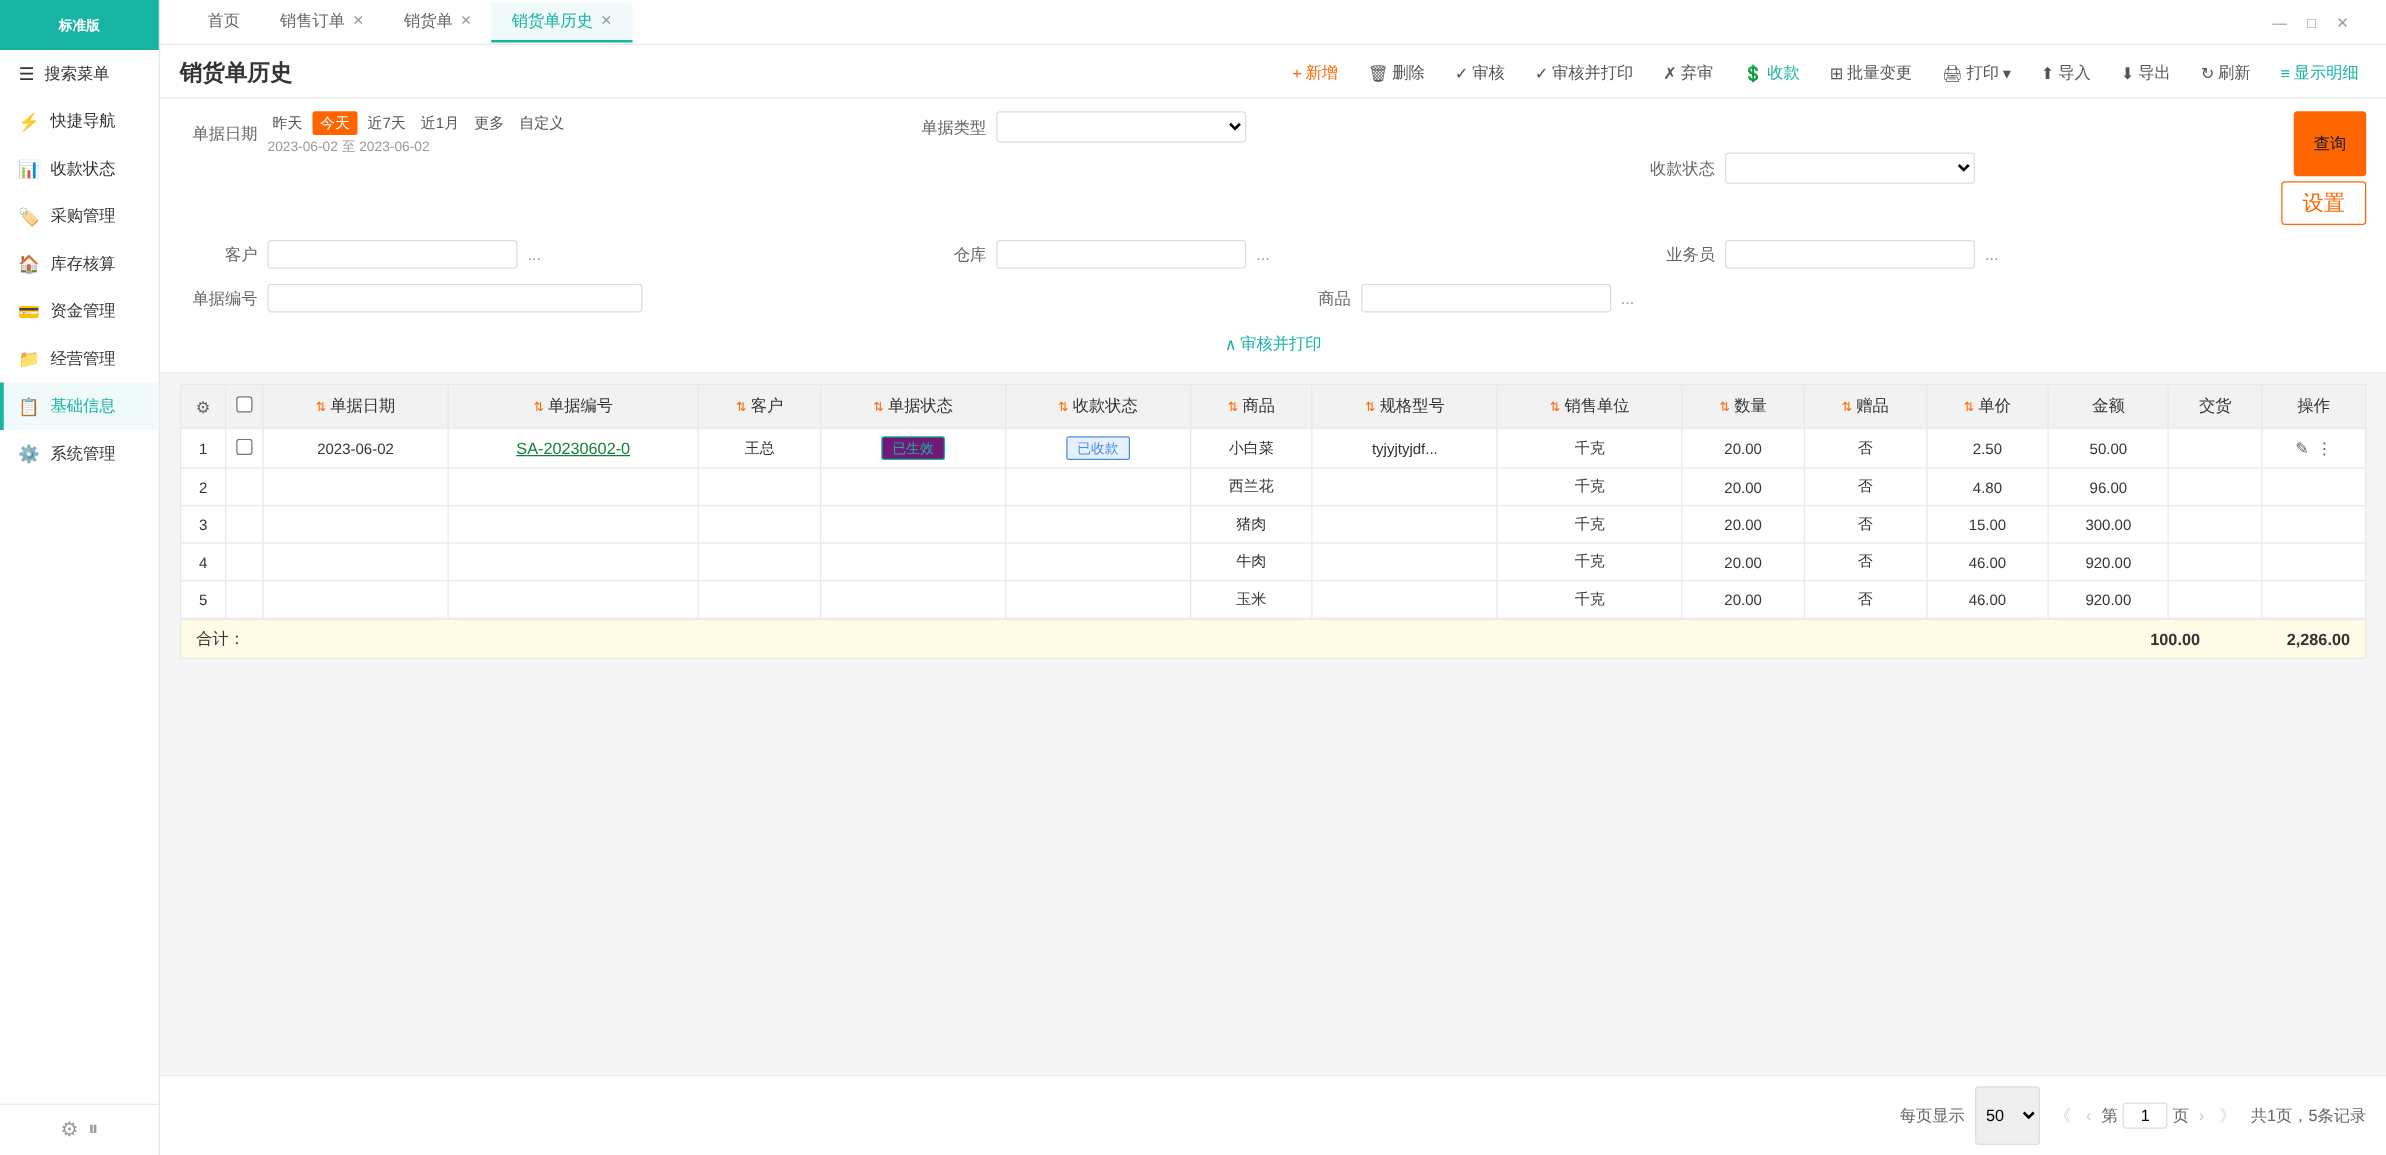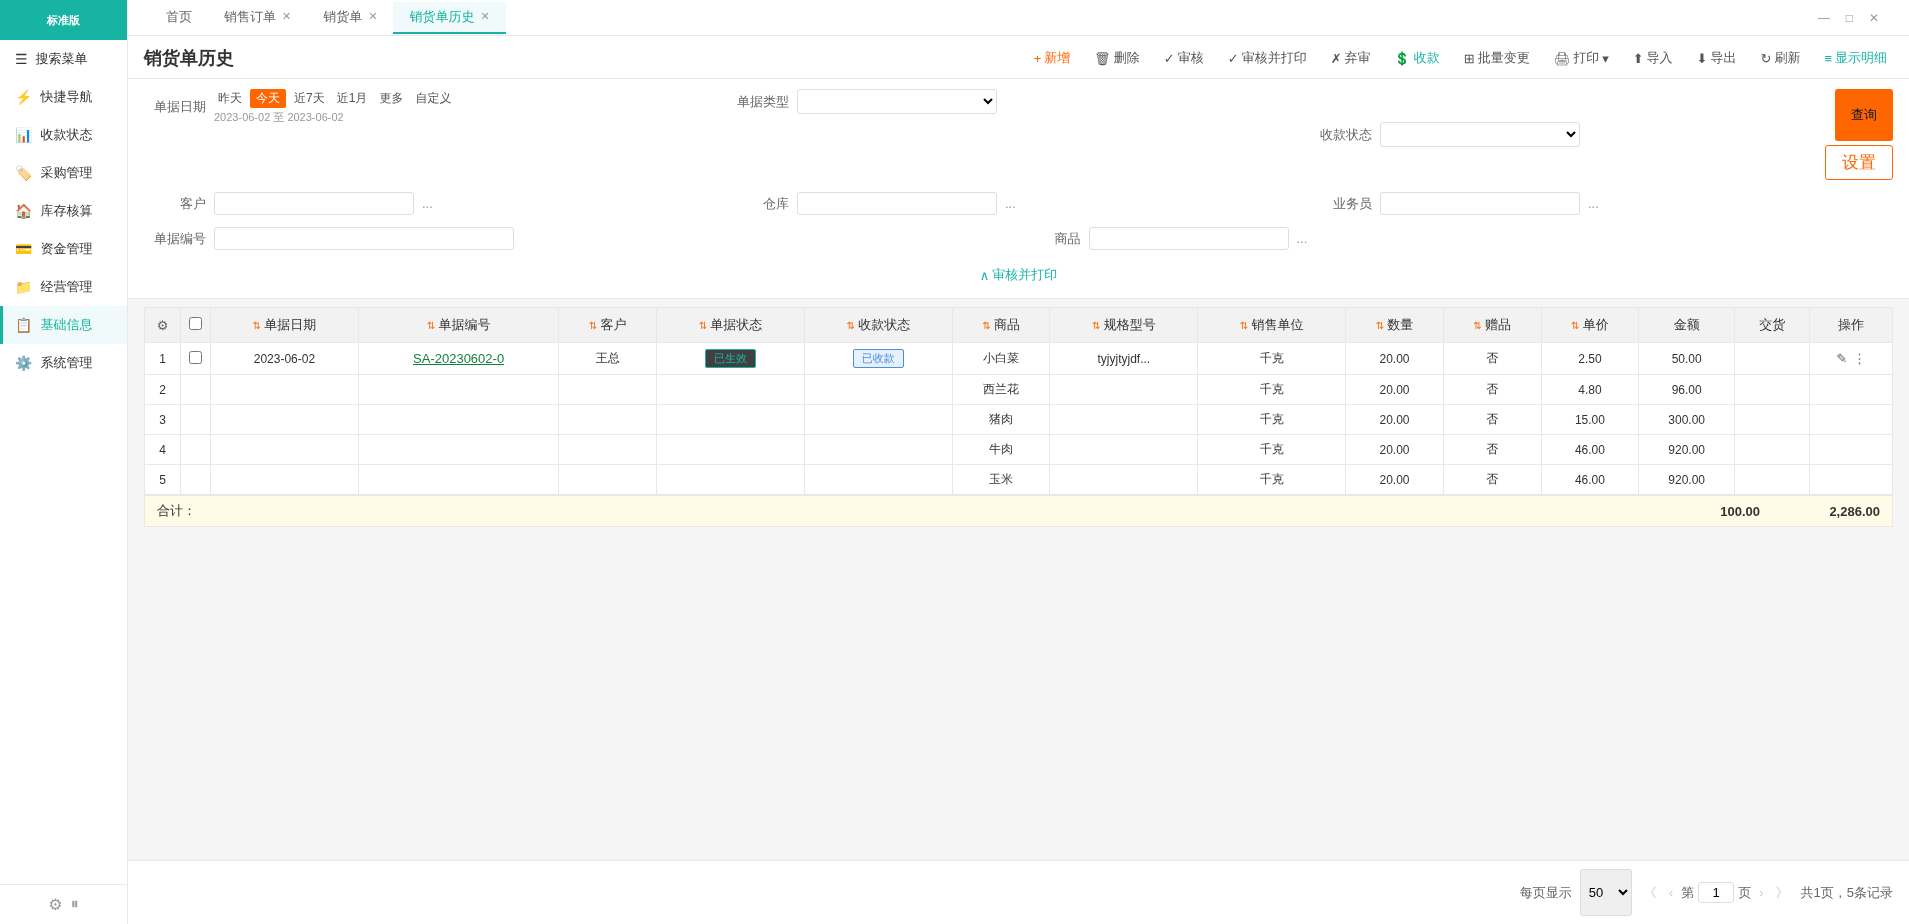--- a/index.html
+++ b/index.html
@@ -53,21 +53,21 @@
     
     .table-area { flex: 1; overflow: auto; padding: 0 16px 0; background: #f5f5f5; }
     .data-table { width: 100%; border-collapse: collapse; background: #fff; margin-top: 8px; }
     .data-table th { background: #f2f2f2; padding: 8px 6px; text-align: center; border: 1px solid #e8e8e8; color: #333; font-weight: normal; white-space: nowrap; font-size: 12px; }
     .data-table td { padding: 6px; text-align: center; border: 1px solid #e8e8e8; color: #333; font-size: 12px; white-space: nowrap; }
     .data-table th .sort-icon { color: #ff6600; font-size: 10px; }
     .settings-col { color: #666; cursor: pointer; }
 
     
     .badge { display: inline-block; padding: 1px 8px; border-radius: 2px; font-size: 11px; }
-    .badge-green { background: #404040; color: #17b3a3; border: 1px solid #17b3a3; }
+    .badge-green { background: #701a75; color: #17b3a3; border: 1px solid #17b3a3; }
     .badge-blue { background: #e6f0ff; color: #4a90d9; border: 1px solid #4a90d9; }
 
     
     .action-icons { display: flex; justify-content: center; gap: 6px; }
     .action-icon { cursor: pointer; color: #666; font-size: 13px; }
 
     
     .table-footer { background: #fffbe6; border: 1px solid #e8e8e8; padding: 6px 12px; display: flex; align-items: center; }
     .footer-label { color: #333; min-width: 60px; }
     .footer-values { display: flex; flex: 1; justify-content: flex-end; gap: 20px; }

